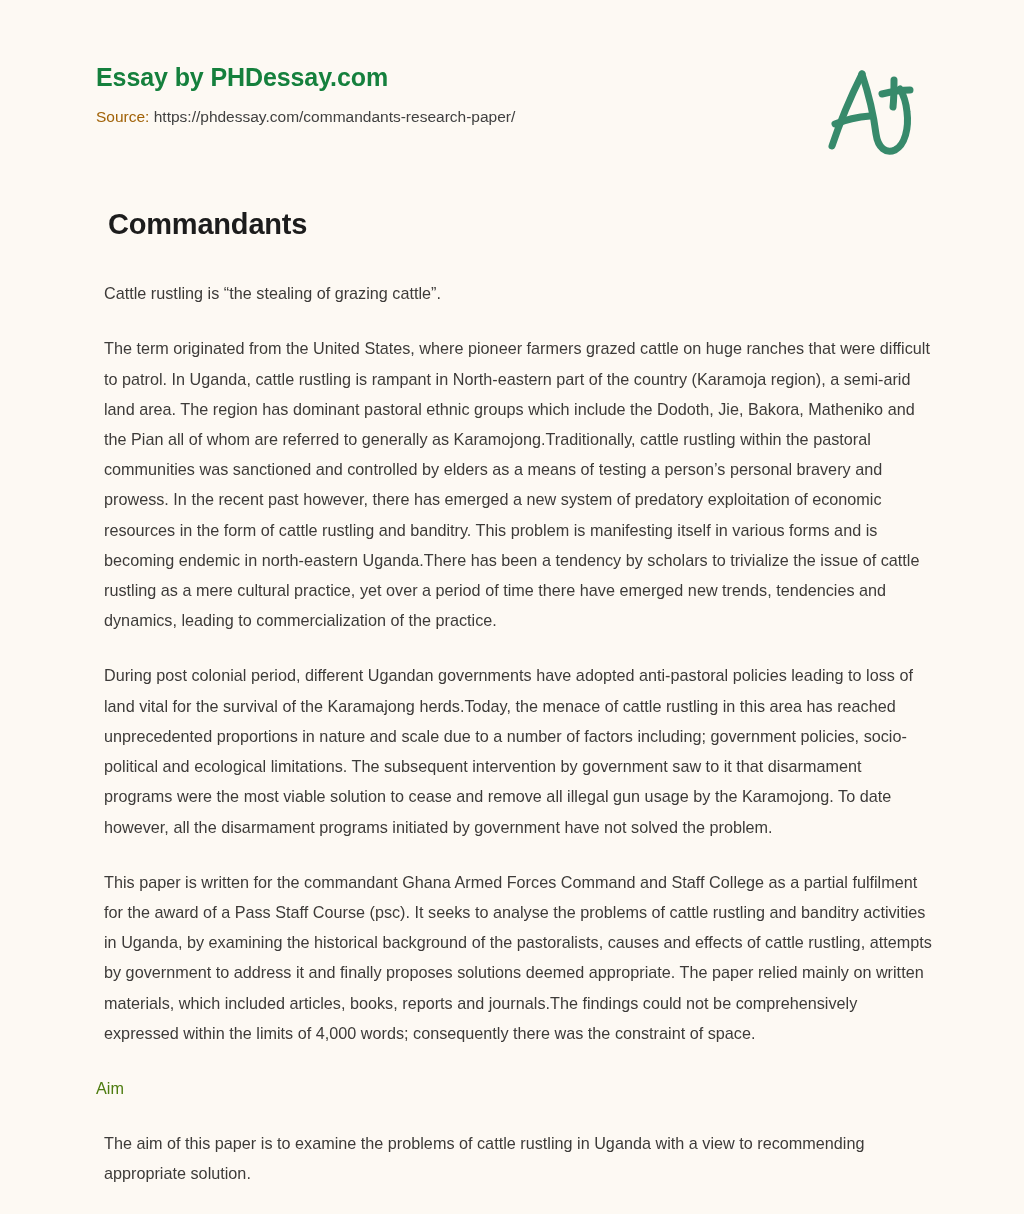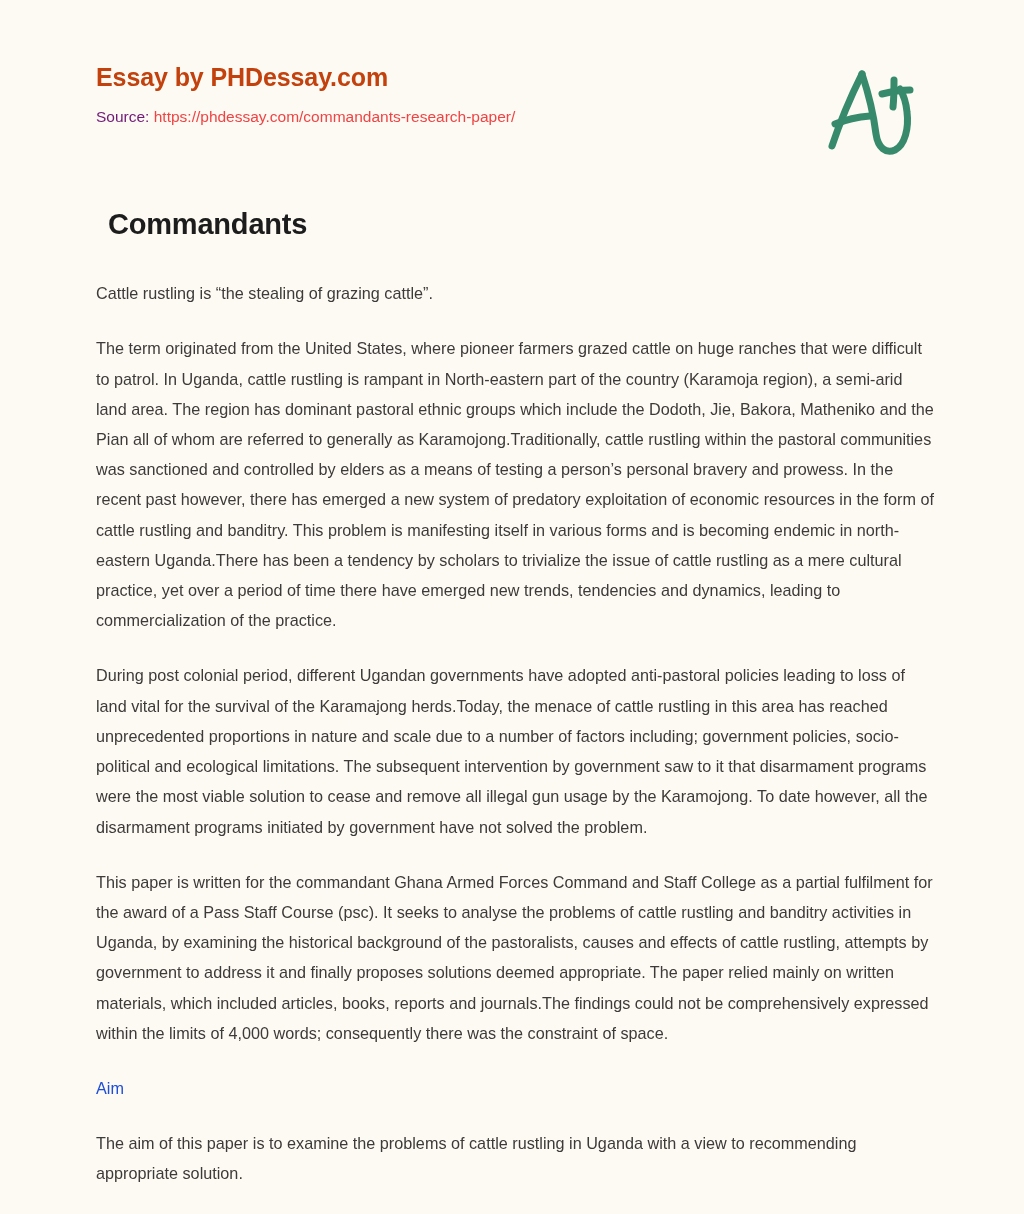--- a/index.html
+++ b/index.html
@@ -35,40 +35,40 @@
   .brand-block {
     position: absolute;
     left: 96px;
     top: 62px;
     width: 700px;
   }
 
   .brand-title {
     font-size: 25px;
     font-weight: 700;
-    color: #c2410c;
+    color: #15803d;
     letter-spacing: -0.1px;
     line-height: 1.2;
     margin: 0;
   }
 
   .source-line {
     margin-top: 15px;
     font-size: 15.5px;
     color: #8d8d8d;
     line-height: 1.3;
     white-space: nowrap;
   }
 
   .source-label {
-    color: #701a75;
+    color: #a16207;
   }
 
   .source-url {
-    color: #ef4444;
+    color: #404040;
     text-decoration: none;
   }
 
   
   .logo {
     position: absolute;
     left: 812px;
     top: 62px;
     width: 112px;
     height: 96px;
@@ -93,30 +93,30 @@
     color: #1c1c1c;
     margin: 0 0 36px 12px;
     letter-spacing: -0.2px;
     line-height: 1.25;
   }
 
   .para {
     font-size: 16.2px;
     line-height: 30.2px;
     color: #3d3b39;
-    margin: 0 0 25px 0;
+    margin: 0 0 25px 8px;
     text-align: left;
     letter-spacing: 0.01px;
   }
 
   .section-heading {
     font-size: 16.2px;
     line-height: 30.2px;
     font-weight: 400;
-    color: #1d4ed8;
+    color: #4d7c0f;
     margin: 8px 0 25px 0;
   }
 </style>
 </head>
 <body>
 
 <div class="page">
 
   <div class="header">
 

